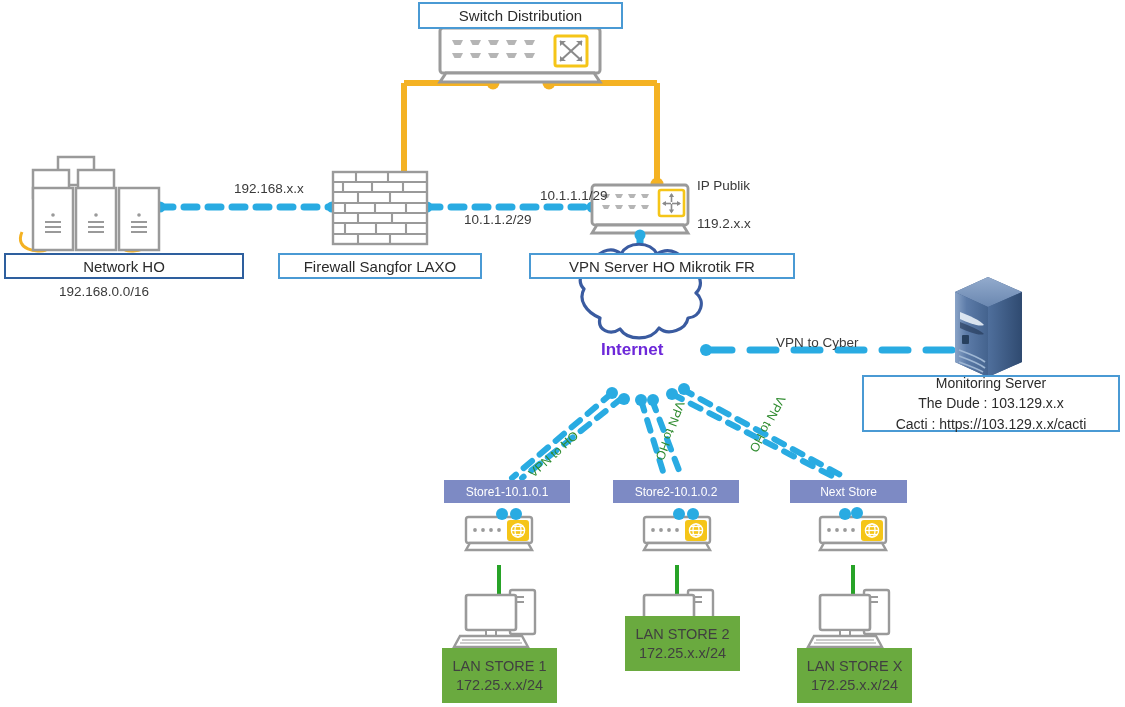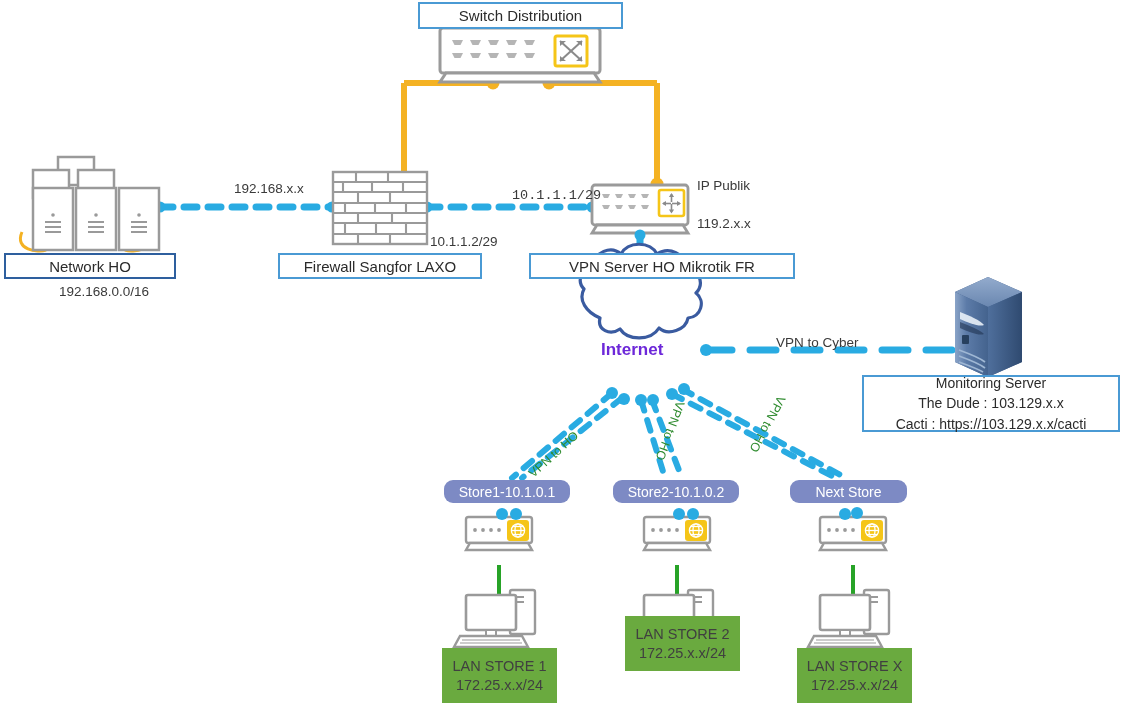--- a/index.html
+++ b/index.html
@@ -4,21 +4,21 @@
 <style>
   html,body{margin:0;padding:0;background:#ffffff;}
   body{font-family:"Liberation Sans", sans-serif;}
   #stage{position:relative;width:1125px;height:707px;background:#fff;overflow:hidden;}
   #stage svg.layer{position:absolute;left:0;top:0;width:1125px;height:707px;}
   .lbl{position:absolute;box-sizing:border-box;display:flex;align-items:center;justify-content:center;
        text-align:center;white-space:nowrap;}
   .boxlbl{background:#ffffff;font-size:15px;color:#2b2b2b;}
   .boxlbl.dark{border:2px solid #2e5f9e;}
   .boxlbl.light{border:2px solid #4a9ad4;}
-  .purple{background:#7d8ac4;color:#ffffff;font-size:14px;border-radius:9px;}
+  .purple{background:#7d8ac4;color:#ffffff;font-size:12px;}
   .green{background:#6aaa3f;color:#404040;font-size:14.5px;line-height:1.25;
          flex-direction:column;justify-content:center;}
   .plain{font-size:13.5px;color:#3a3a3a;background:transparent;white-space:nowrap;}
   .plain.two{flex-direction:column;align-items:flex-start;line-height:1.35;}
   .cloudtxt{position:absolute;font-size:17px;font-weight:bold;color:#6d28d9;}
   .vpnlab{position:absolute;font-size:12.5px;color:#2e8b2e;white-space:nowrap;
           transform-origin:0 0;}
   .monbox{position:absolute;box-sizing:border-box;border:2px solid #4a9ad4;background:#fff;
           display:flex;flex-direction:column;align-items:center;justify-content:center;
           font-size:14px;color:#2b2b2b;line-height:1.45;}
@@ -330,42 +330,42 @@
         <line x1="816" y1="640" x2="874" y2="640"></line>
           <line x1="814" y1="643" x2="876" y2="643"></line>
       </g>
     </g>
   </svg>
 
   <div class="lbl boxlbl light" style="left:418px;top:2px;width:205px;height:27px;">
     <span>Switch Distribution</span>
   </div>
 
-  <div class="lbl boxlbl dark" style="left:4px;top:253px;width:172px;height:26px;">
+  <div class="lbl boxlbl dark" style="left:4px;top:253px;width:240px;height:26px;">
     <span>Network HO</span>
   </div>
   <div class="lbl plain" style="left:4px;top:281px;width:200px;height:20px;">
     <span>192.168.0.0/16</span>
   </div>
 
   <div class="lbl boxlbl light" style="left:278px;top:253px;width:204px;height:26px;">
     <span>Firewall Sangfor LAXO</span>
   </div>
 
   <div class="lbl boxlbl light" style="left:529px;top:253px;width:266px;height:26px;">
     <span>VPN Server HO Mikrotik FR</span>
   </div>
 
   <div class="lbl plain" style="left:234px;top:179px;height:18px;">
     <span>192.168.x.x</span>
   </div>
-  <div class="lbl plain" style="left:430px;top:232px;height:18px;">
+  <div class="lbl plain" style="left:430px;top:210px;height:18px;padding-left:34px;">
     <span>10.1.1.2/29</span>
   </div>
-  <div class="lbl plain" style="left:512px;top:186px;height:18px;font-family:Liberation Mono, monospace;">
+  <div class="lbl plain" style="left:540px;top:186px;height:18px;">
     <span>10.1.1.1/29</span>
   </div>
   <div class="lbl plain two" style="left:697px;top:186px;height:38px;align-items:flex-start;gap:19px;">
     <span>IP Publik</span>
     <span>119.2.x.x</span>
   </div>
 
   <div class="cloudtxt" style="left:601px;top:340px;">
     <span>Internet</span>
   </div>

